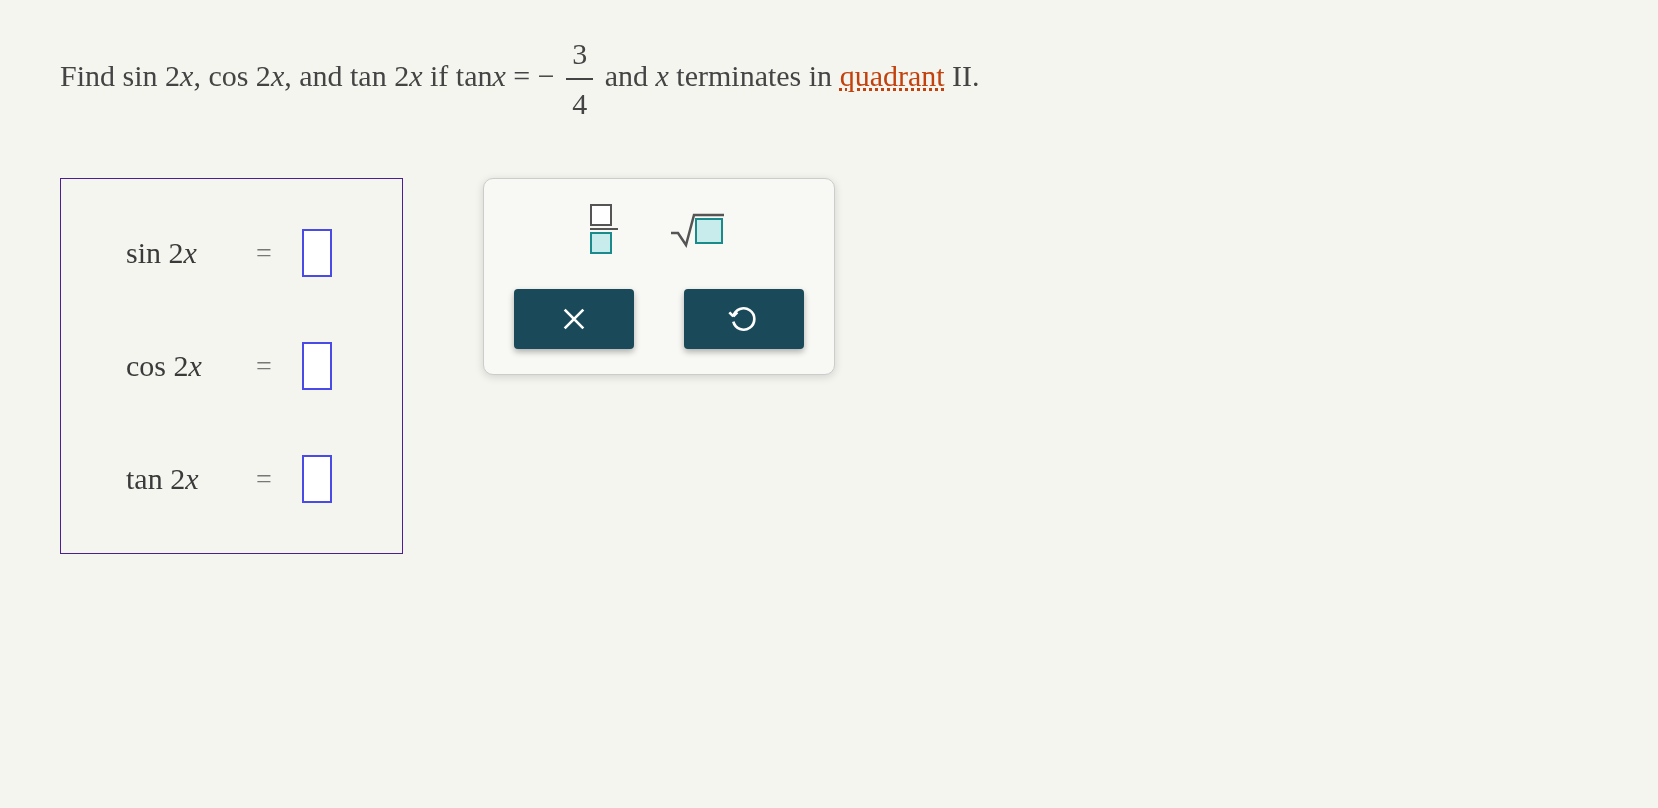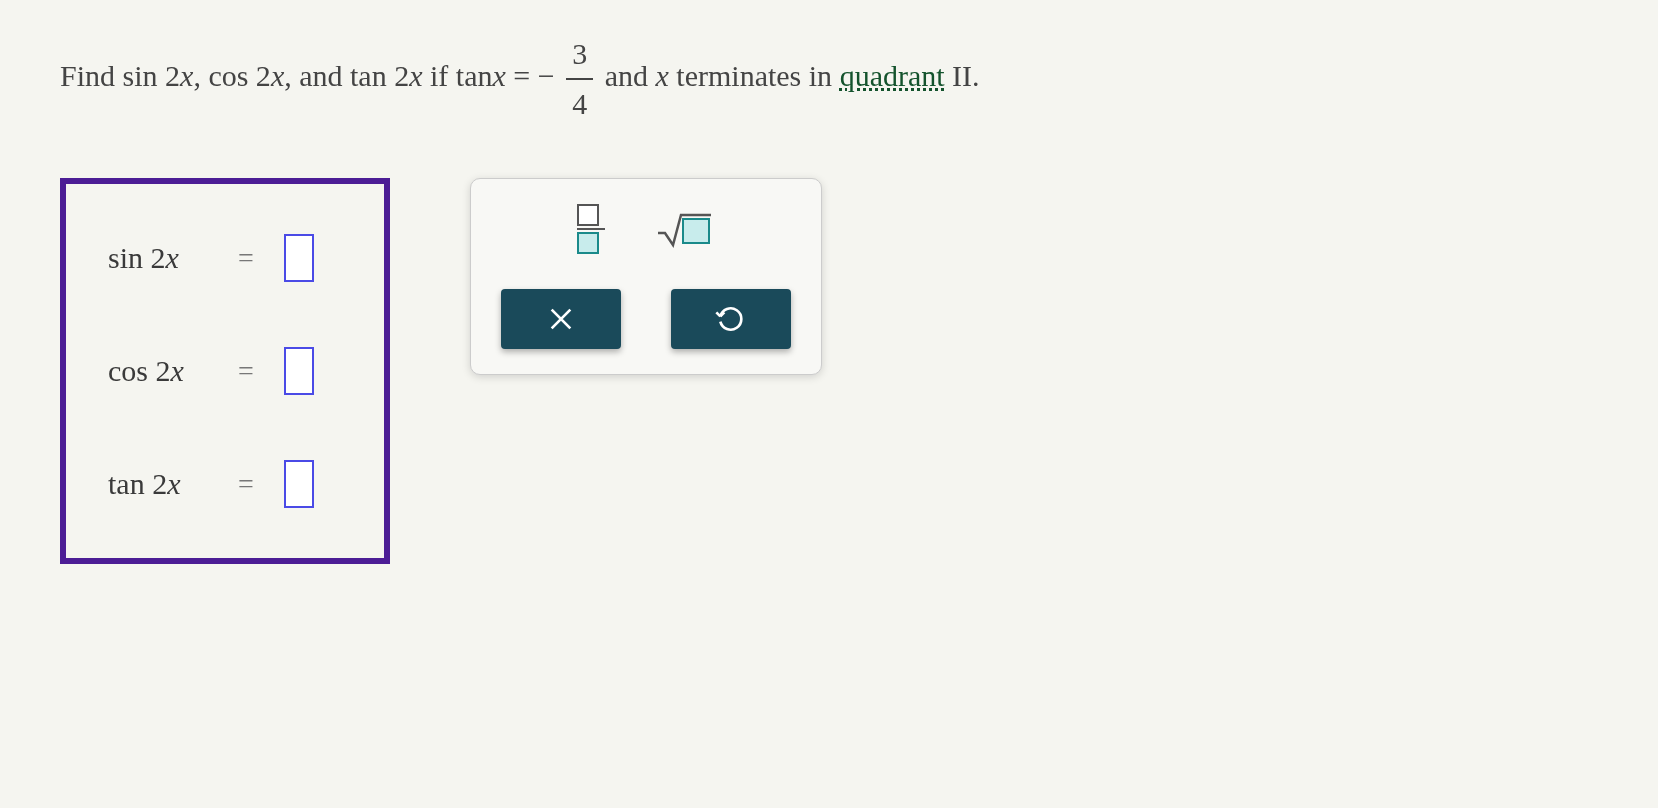--- a/index.html
+++ b/index.html
@@ -33,31 +33,31 @@
     .fraction .num {
       display: block;
       border-bottom: 2px solid #444;
       padding: 0 6px;
     }
     .fraction .den {
       display: block;
       padding: 0 6px;
     }
     .link {
-      color: #14532d;
+      color: #c2410c;
       text-decoration: underline dotted;
     }
     .content-row {
       display: flex;
       gap: 80px;
       align-items: flex-start;
     }
     .answer-box {
-      border: 6px solid #4c1d95;
-      padding: 50px 70px 50px 42px;
+      border: 1px solid #4c1d95;
+      padding: 50px 70px 50px 65px;
       display: flex;
       flex-direction: column;
       gap: 65px;
     }
     .answer-row {
       display: flex;
       align-items: center;
       gap: 30px;
       font-size: 30px;
     }

